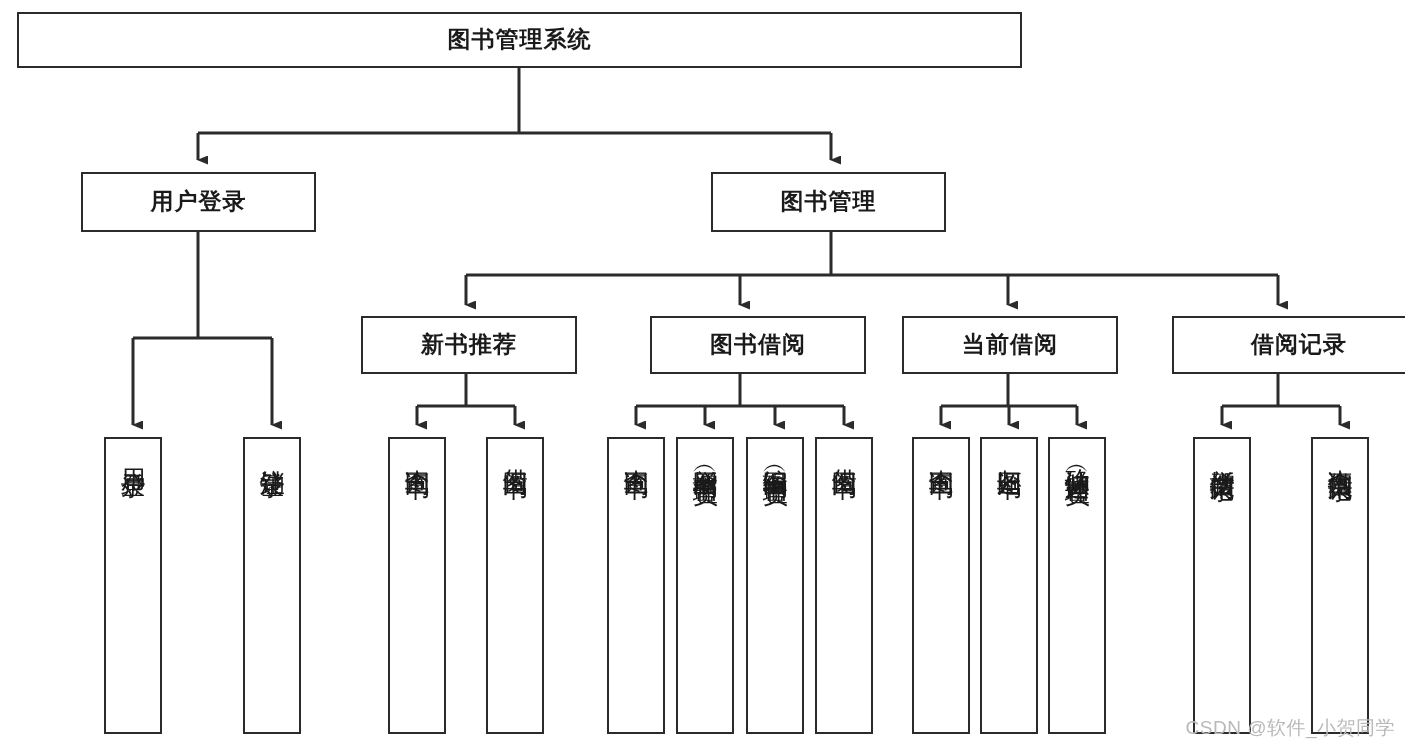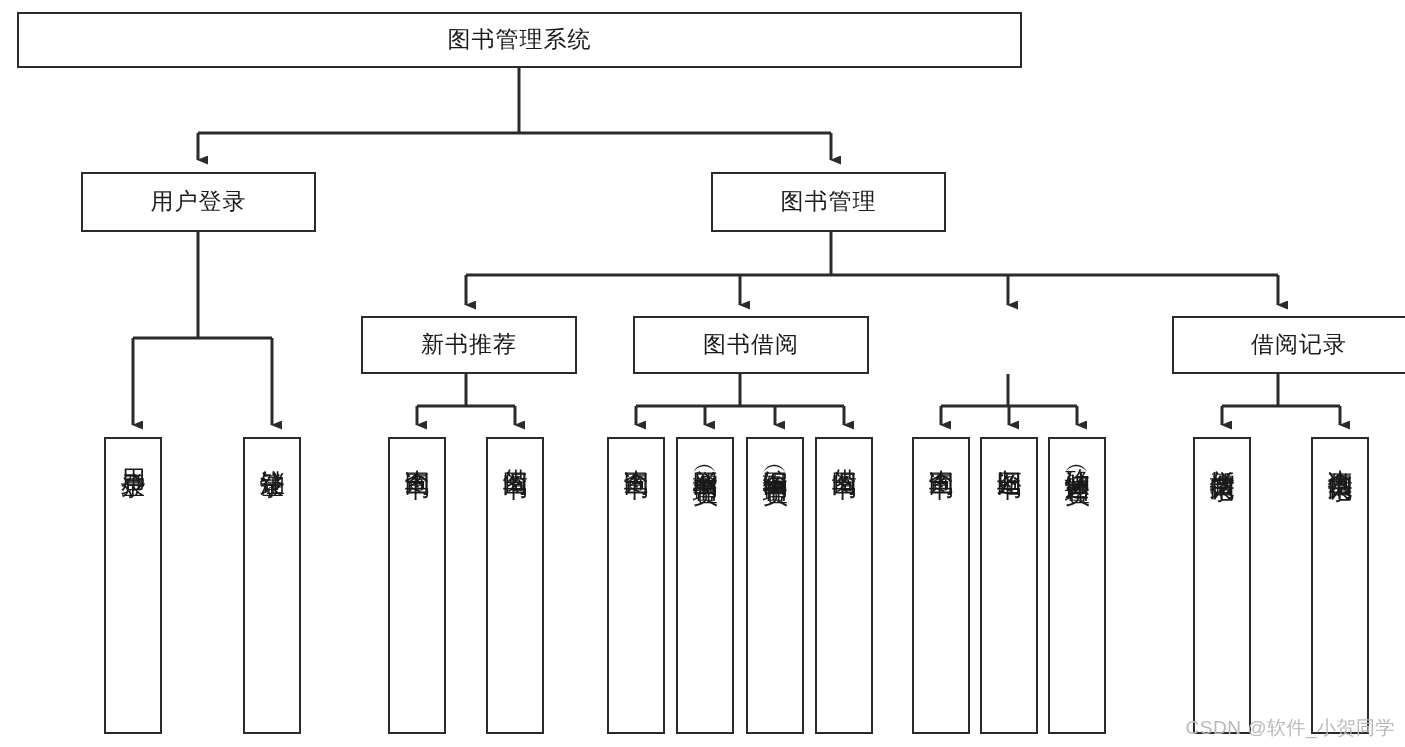--- a/index.html
+++ b/index.html
@@ -37,20 +37,21 @@
   }
   .node .label {
     display: block;
     text-align: center;
     line-height: 1.18;
     letter-spacing: 1px;
   }
   .node.horiz .label {
     writing-mode: horizontal-tb;
     font-size: 23px;
+    font-weight: bold;
   }
   .node.root .label {
     font-size: 23px;
   }
   .node.vert {
     align-items: flex-start;
     justify-content: center;
     padding-top: 10px;
   }
   .node.vert .label {
@@ -135,22 +136,25 @@
   <div class="node horiz" style="left:81px; top:172px; width:235px; height:60px;">
     <span class="label">用户登录</span>
   </div>
   <div class="node horiz" style="left:361px; top:316px; width:216px; height:58px;">
     <span class="label">新书推荐</span>
   </div>
 
   <div class="node horiz" style="left:711px; top:172px; width:235px; height:60px;">
     <span class="label">图书管理</span>
   </div>
-  <div class="node horiz" style="left:633px; top:316px; width:236px; height:58px;">
+  <div class="node horiz" style="left:650px; top:316px; width:216px; height:58px;">
     <span class="label">图书借阅</span>
+  </div>
+  <div class="node horiz" style="left:902px; top:316px; width:216px; height:58px;">
+    <span class="label">当前借阅</span>
   </div>
   <div class="node horiz" style="left:1172px; top:316px; width:254px; height:58px;">
     <span class="label">借阅记录</span>
   </div>
 
   <div class="node vert" style="left:104px; top:437px; width:58px; height:297px;">
     <span class="label">用户登录</span>
   </div>
   <div class="node vert" style="left:243px; top:437px; width:58px; height:297px;">
     <span class="label">注销登录</span>

